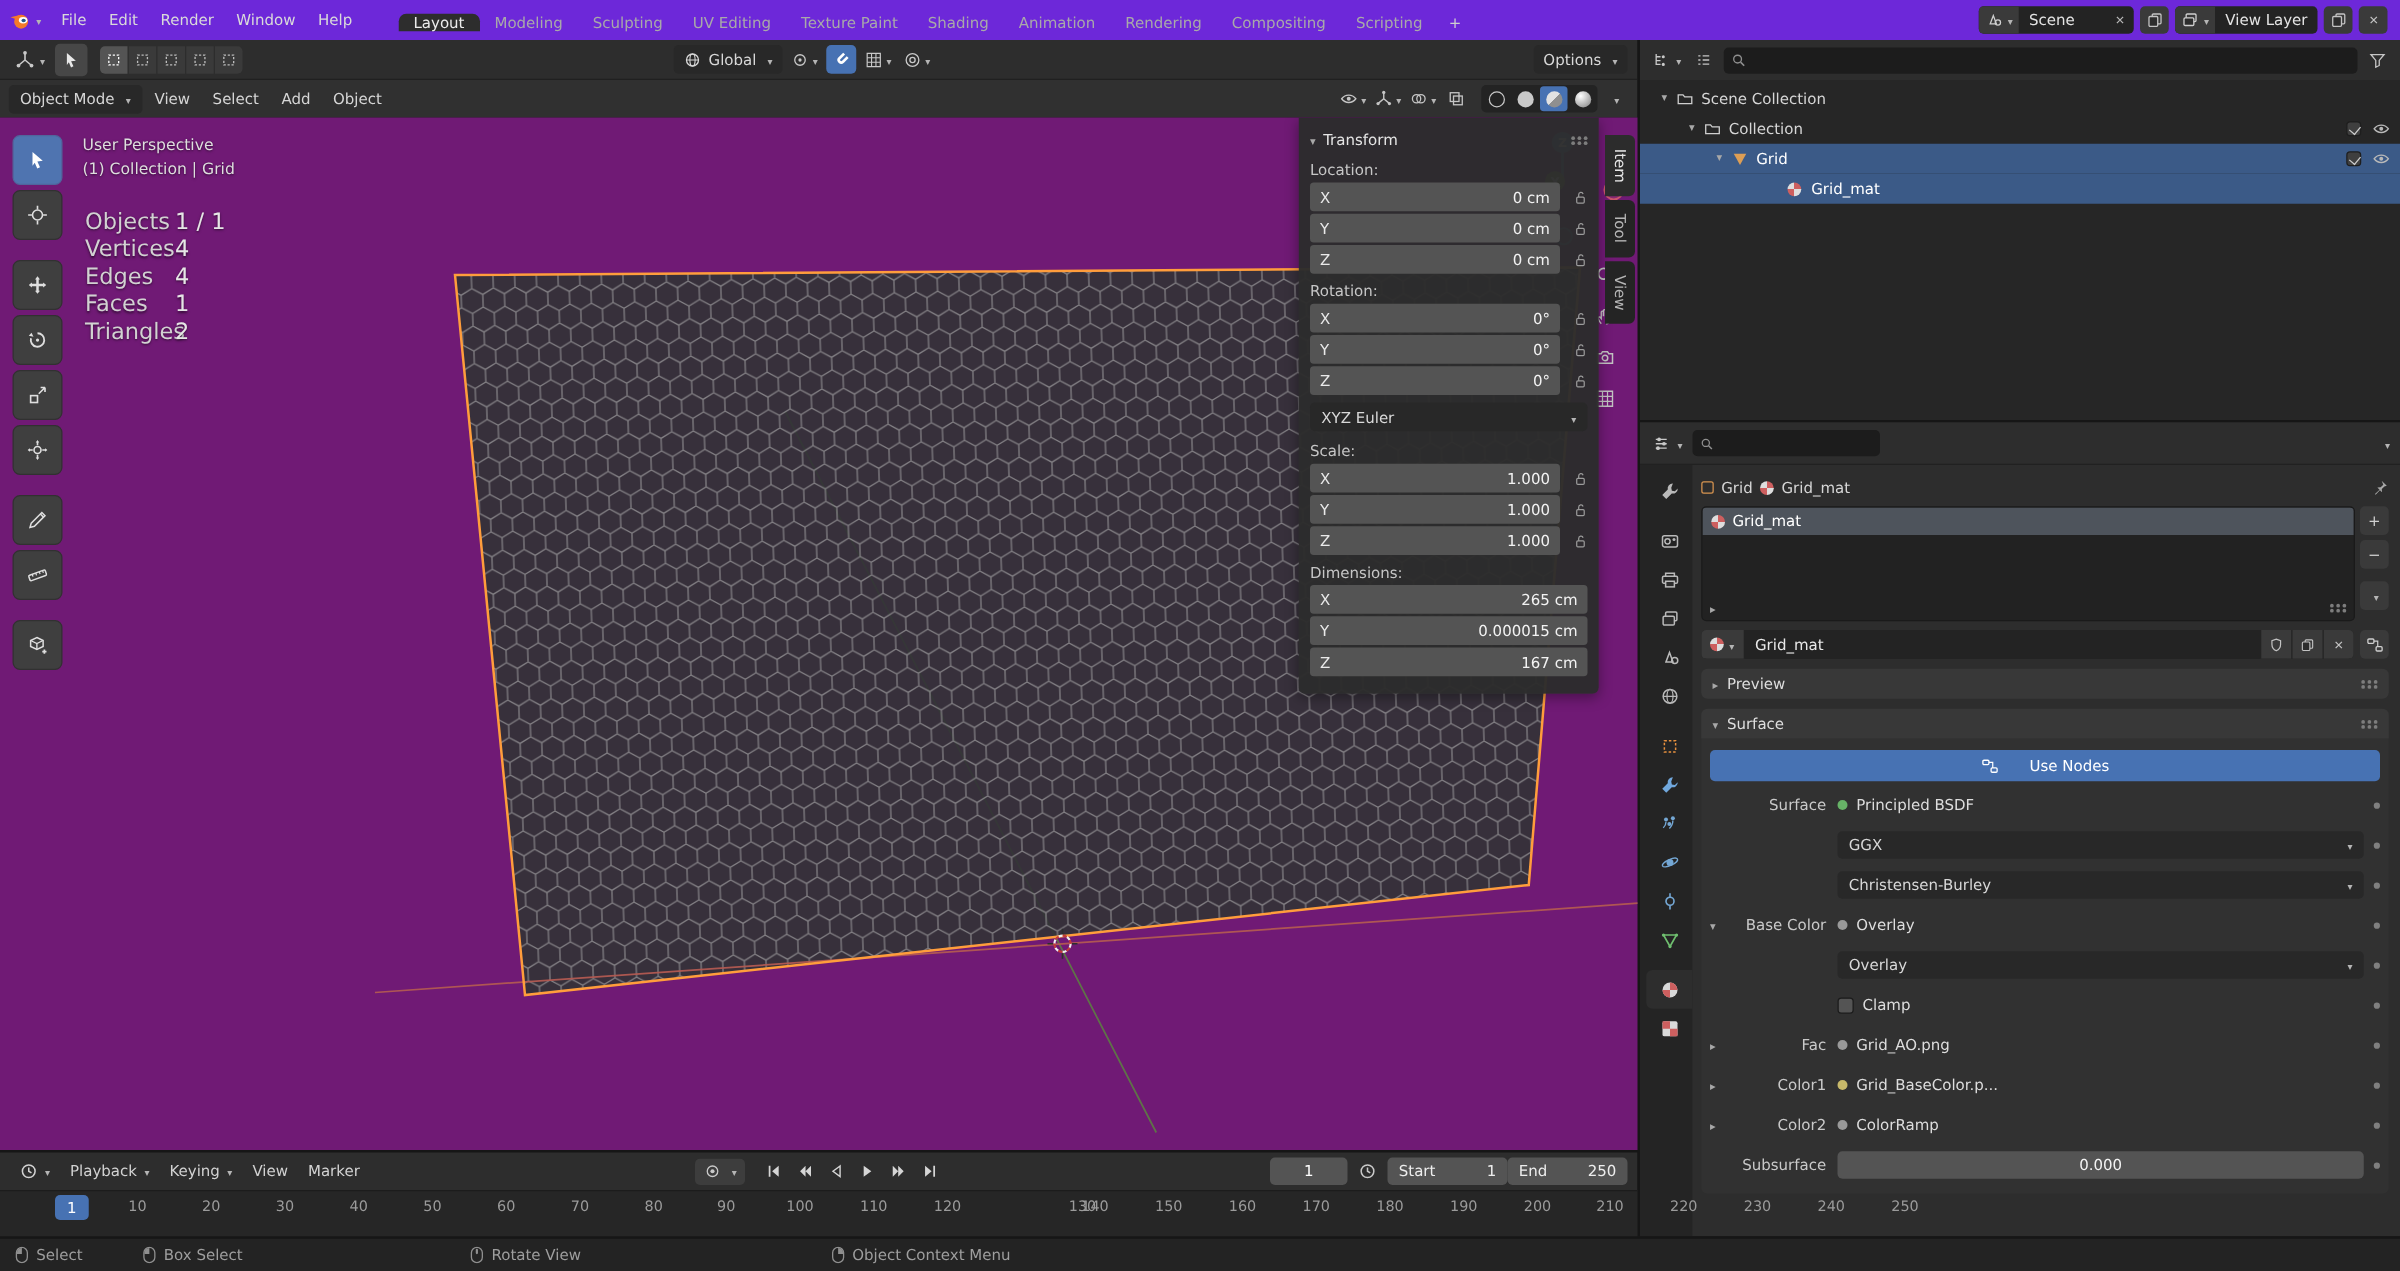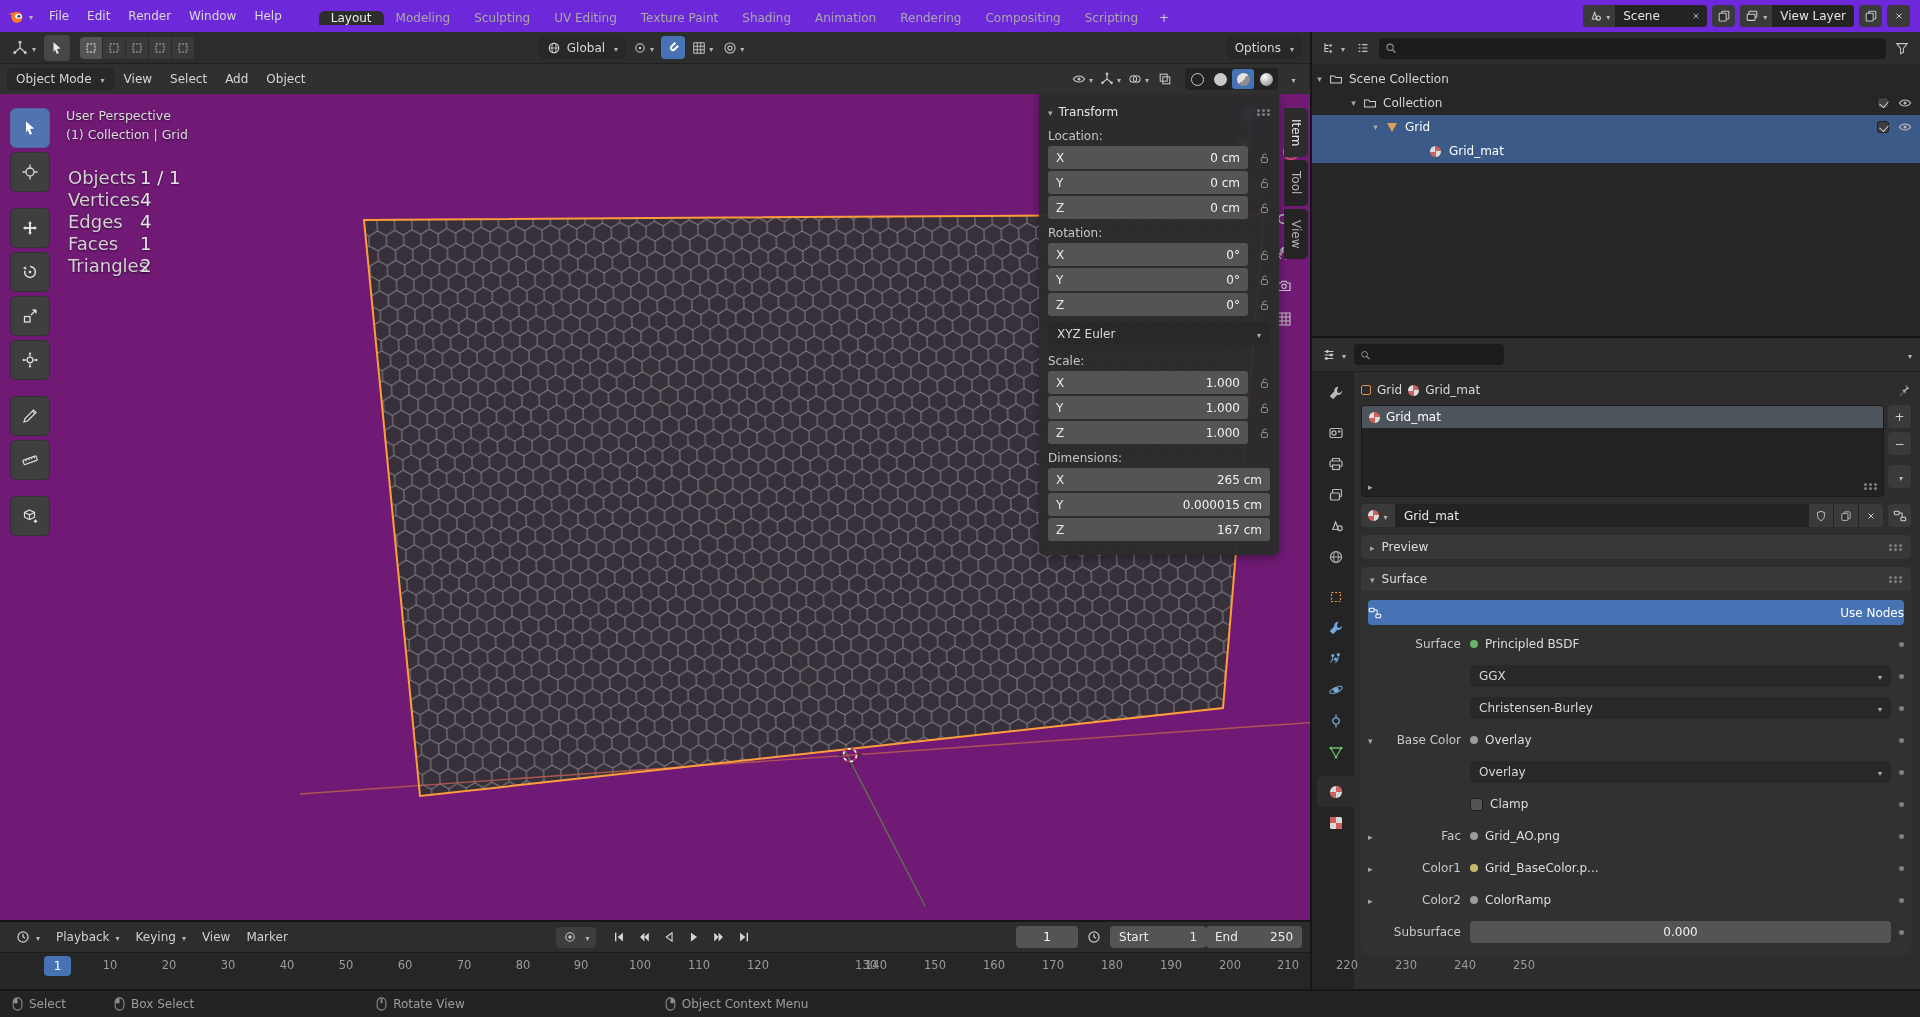--- a/index.html
+++ b/index.html
@@ -140,21 +140,21 @@
 .sbtn{width:23px;height:23px;background:#3a3a3a;border-radius:4px;display:flex;align-items:center;justify-content:center;color:#cfcfcf}
 .datarow{display:flex;align-items:center;margin-top:7px;gap:5px}
 .dbwidget{flex:1;display:flex;height:23px;border-radius:4px;overflow:hidden;background:#232323;gap:1px}
 .db-browse{width:34px;background:#3a3a3a;display:flex;align-items:center;justify-content:center;gap:1px}
 .db-name{flex:1;background:#232323;display:flex;align-items:center;padding:0 8px;color:#e9e9e9}
 .db-btn{width:24px;background:#3a3a3a;display:flex;align-items:center;justify-content:center;color:#c3c3c3}
 .phead{height:24px;background:#383838;border-radius:5px;display:flex;align-items:center;gap:7px;padding:0 9px;margin-top:8px;color:#dedede}
 .phead.open{border-radius:5px 5px 0 0}
 .phead .grip{margin-left:auto}
 .pbody{background:#313131;border-radius:0 0 5px 5px;padding:9px 7px 10px;display:flex;flex-direction:column;gap:6px}
-.usenodes{height:25px;background:#4772b3;border-radius:4px;display:flex;align-items:center;justify-content:space-between;gap:25px;color:#ffffff}
+.usenodes{height:25px;background:#4772b3;border-radius:4px;display:flex;align-items:center;justify-content:center;gap:25px;color:#ffffff}
 .prow{display:flex;align-items:center;height:26px}
 .lblcell{width:102px;display:flex;align-items:center;justify-content:flex-end;padding-right:9px;color:#c9c9c9;gap:4px;flex:none}
 .lblcell.withcaret{justify-content:space-between}
 .pval{flex:1;display:flex;align-items:center;gap:7px;color:#dddddd;min-width:0}
 .pval .txt{overflow:hidden;text-overflow:ellipsis;white-space:nowrap}
 .seldrop{flex:1;height:22px;background:#282828;border-radius:4px;display:flex;align-items:center;padding:0 9px;color:#d8d8d8}
 .seldrop .cD{margin-left:auto}
 .sliderf{flex:1;height:22px;background:#545454;border-radius:4px;display:flex;align-items:center;justify-content:center;color:#f2f2f2}
 .adot{width:5px;height:5px;border-radius:50%;background:#7f7f7f;margin-left:8px;flex:none}
 .ndot{width:8px;height:8px;border-radius:50%;flex:none}
@@ -1038,21 +1038,21 @@
               </svg>
               <input type="text" style="">
             </div>
           <div class="vbtn">
               <svg class="i14">
                 <use href="#s-funnel"></use>
               </svg>
             </div>
         </div>
         <div class="outl-tree">
-          <div class="orow" style="padding-left:0">
+          <div class="orow" style="padding-left:12px">
             <span class="ocaret cExp"></span>
             <span class="oicon">
                 <svg class="i14">
                   <use href="#s-collection"></use>
                 </svg>
               </span>
             <span class="olabel">Scene Collection</span>
           </div>
           <div class="orow" style="padding-left:34px">
             <span class="ocaret cExp"></span>

